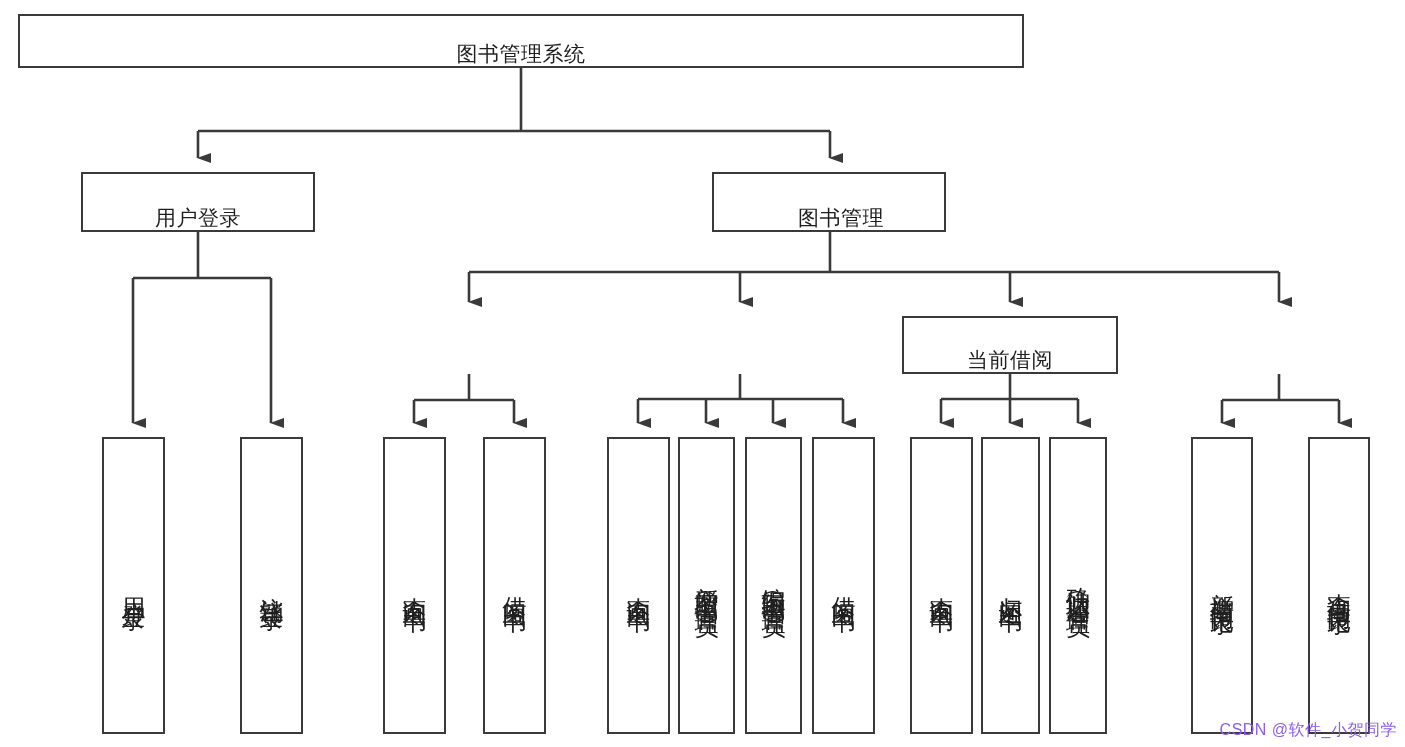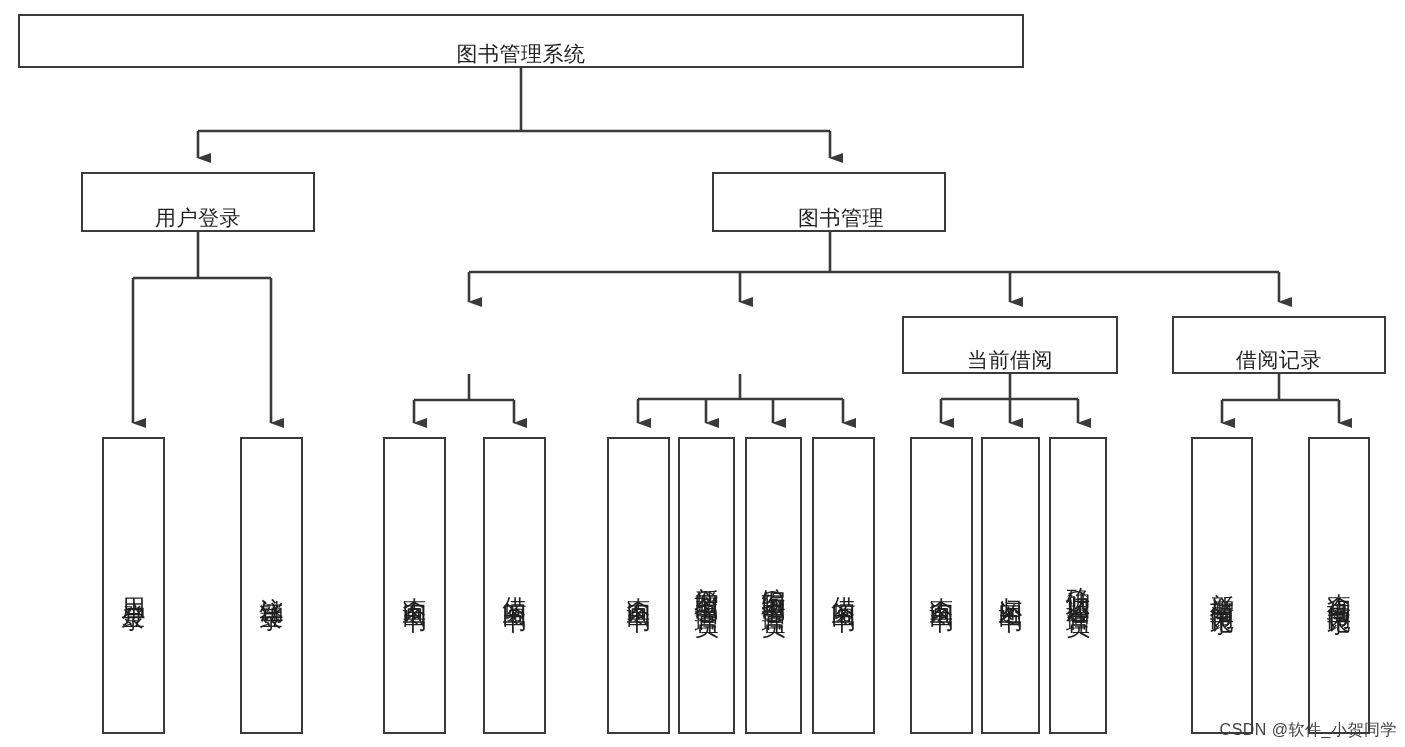--- a/index.html
+++ b/index.html
@@ -60,21 +60,21 @@
     letter-spacing:4px;
     line-height:1;
     max-height:280px;
   }
   
   #watermark{
     position:absolute;
     right:8px;
     bottom:6px;
     font-size:16px;
-    color:#404040;
+    color:#8b5cf6;
     letter-spacing:0.5px;
     white-space:nowrap;
     user-select:none;
   }
 </style>
 </head>
 <body>
 
 <div id="canvas">
 
@@ -140,23 +140,20 @@
   <div class="node horiz" style="left:712px; top:172px; width:234px; height:60px;padding-left:24px;">
     <span class="label">图书管理</span>
   </div>
 
 
 
   <div class="node horiz" style="left:902px; top:316px; width:216px; height:58px;">
     <span class="label">当前借阅</span>
   </div>
 
-  <div class="node horiz" style="left:1172px; top:316px; width:214px; height:58px;">
-    <span class="label">借阅记录</span>
-  </div>
 
   <div class="node vert" style="left:102px; top:437px; width:63px; height:297px;">
     <span class="label">用户登录</span>
   </div>
 
   <div class="node vert" style="left:240px; top:437px; width:63px; height:297px;">
     <span class="label">注销登录</span>
   </div>
 
   <div class="node vert" style="left:383px; top:437px; width:63px; height:297px;">

